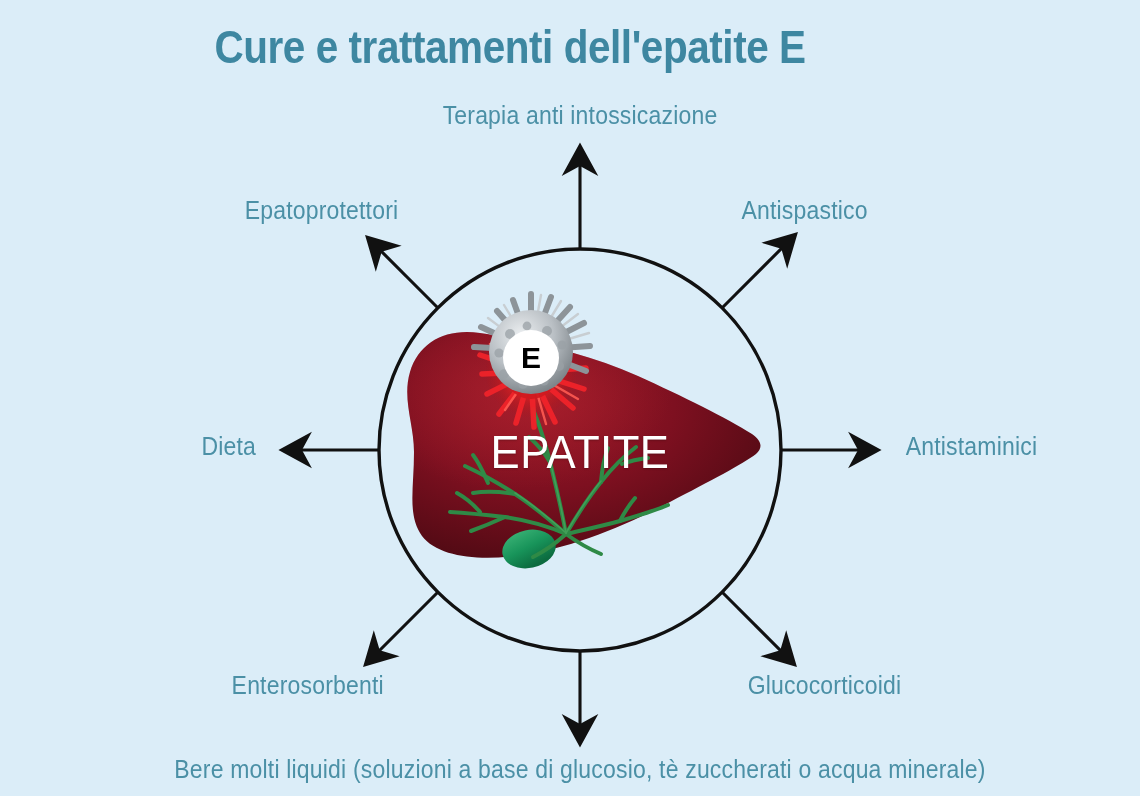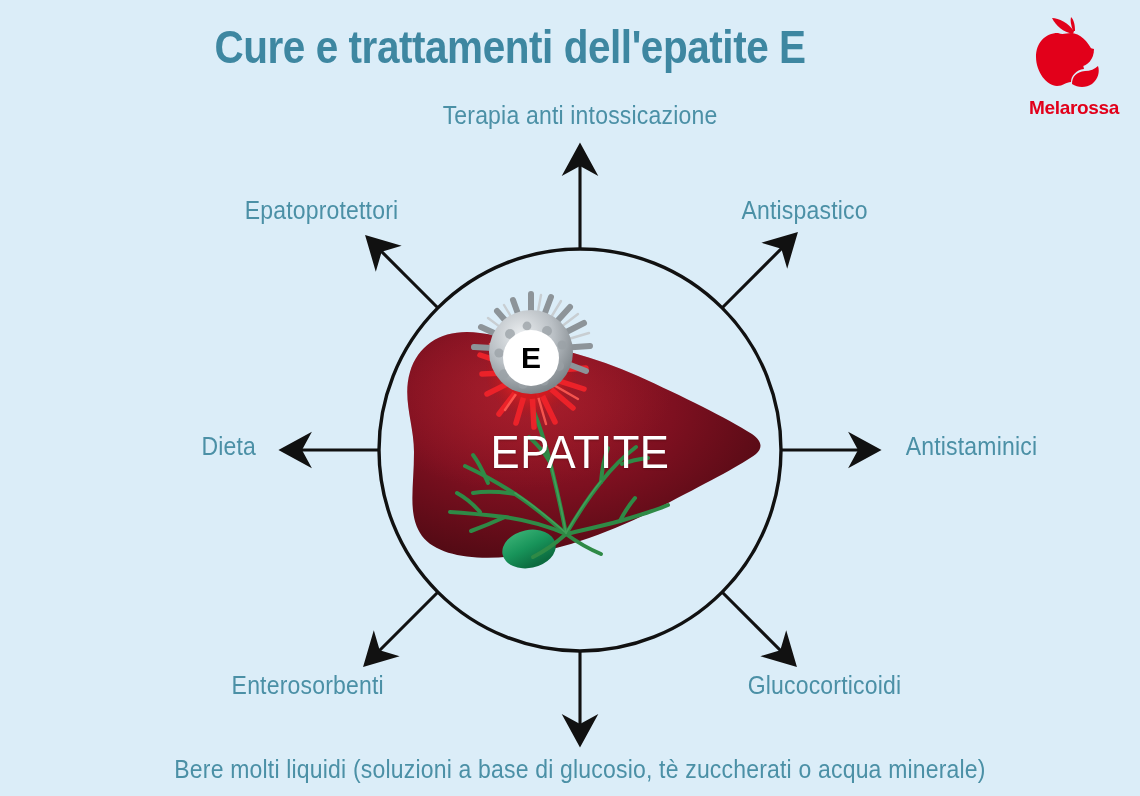--- a/index.html
+++ b/index.html
@@ -258,33 +258,20 @@
         <circle cx="489" cy="353" r="4.6"></circle>
           <circle cx="521" cy="355" r="5"></circle>
       </g>
 
       <circle cx="521" cy="358" r="28" fill="#ffffff"></circle>
     </g>
   </svg>
 
   <div id="page-title">Cure e trattamenti dell'epatite E</div>
 
-  <div class="brand">
-    <svg width="88" height="78" viewBox="0 0 88 78">
-      <path d="M44,17 C38,9 29,4 22,4 C26,12 33,18 43,20 Z" fill="#e2001a"></path>
-      <path d="M43,17 C41,11 40,7 41,3 C44,6 45,11 45,17 Z" fill="#e2001a"></path>
-      <path d="M28,19 C15,19 6,29 6,43 C6,58 17,72 27,72 C33,72 36,68 41,68
-               C41,62 46,56 54,55 C52,48 54,40 62,36 C58,28 50,19 41,19
-               C36,19 33,21 28,19 Z" fill="#e2001a"></path>
-      <path d="M60,34 C51,37 47,44 49,53 C58,52 64,45 64,35 Z" fill="#e2001a"></path>
-      <path d="M55,57 C46,58 42,63 42,70 C48,74 56,74 62,70 C68,65 70,58 68,52
-               C65,55 60,57 55,57 Z" fill="#e2001a"></path>
-    </svg>
-    <div class="brand-name">Melarossa</div>
-  </div>
 
   <div class="liver-word">EPATITE</div>
   <div class="virus-letter">E</div>
 
   <div class="label lbl-top">Terapia anti intossicazione</div>
   <div class="label lbl-tl">Epatoprotettori</div>
   <div class="label lbl-tr">Antispastico</div>
   <div class="label lbl-left">Dieta</div>
   <div class="label lbl-right">Antistaminici</div>
   <div class="label lbl-bl">Enterosorbenti</div>

